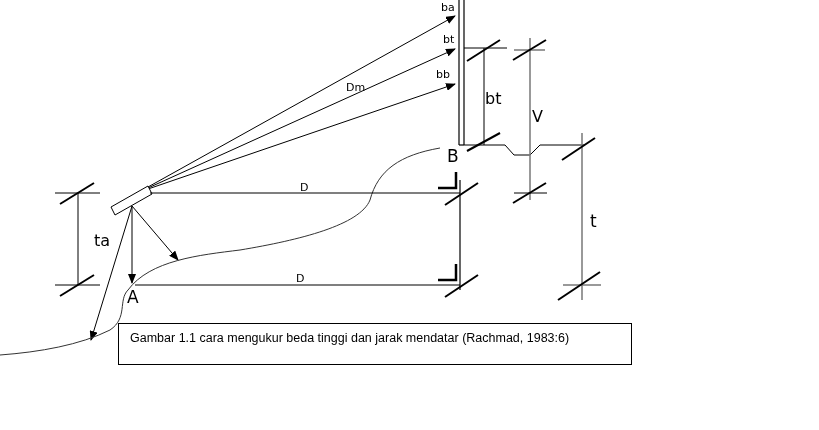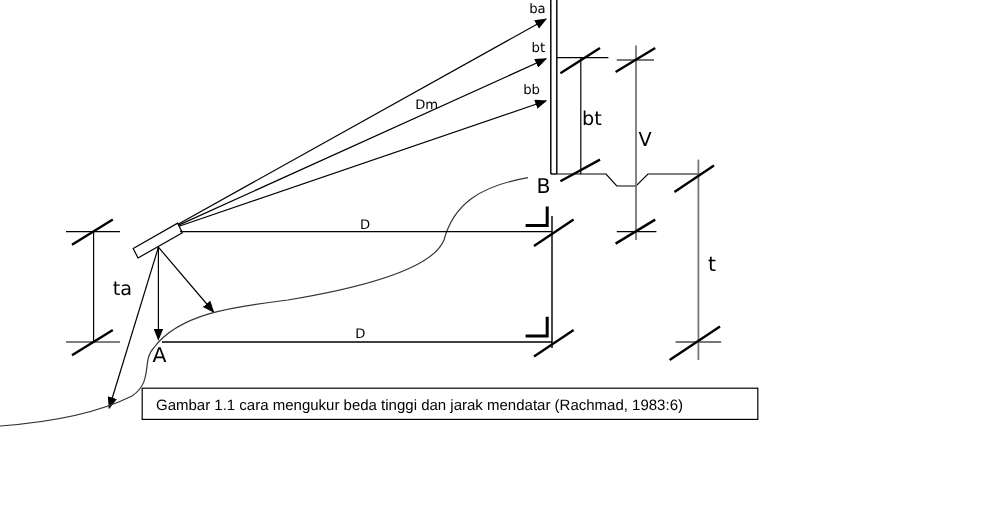--- a/index.html
+++ b/index.html
@@ -3,21 +3,21 @@
   <meta charset="utf-8">
   <style>
     html, body { margin: 0; padding: 0; background: #ffffff; }
     body { width: 819px; height: 430px; position: relative; overflow: hidden; font-family: "DejaVu Sans", sans-serif; }
     svg { position: absolute; left: 0; top: 0; }
     .lbl { position: absolute; color: #000; white-space: nowrap; line-height: 1; text-align: center; }
     .lbl-sm { font-size: 11px; }
     .lbl-md { font-size: 16px; }
     .lbl-lg { font-size: 17px; }
     .caption-box {
-      position: absolute; left: 118px; top: 323px; width: 514px; height: 27px;
+      position: absolute; left: 118px; top: 323px; width: 514px; height: 42px;
       border: 1px solid #000; box-sizing: border-box; background: #fff;
     }
     .caption-text {
       position: absolute; left: 11px; top: 7px; font-size: 12.5px;
       font-family: "Liberation Sans", sans-serif; color: #000; white-space: nowrap;
     }
   </style>
 </head>
 <body>
 

